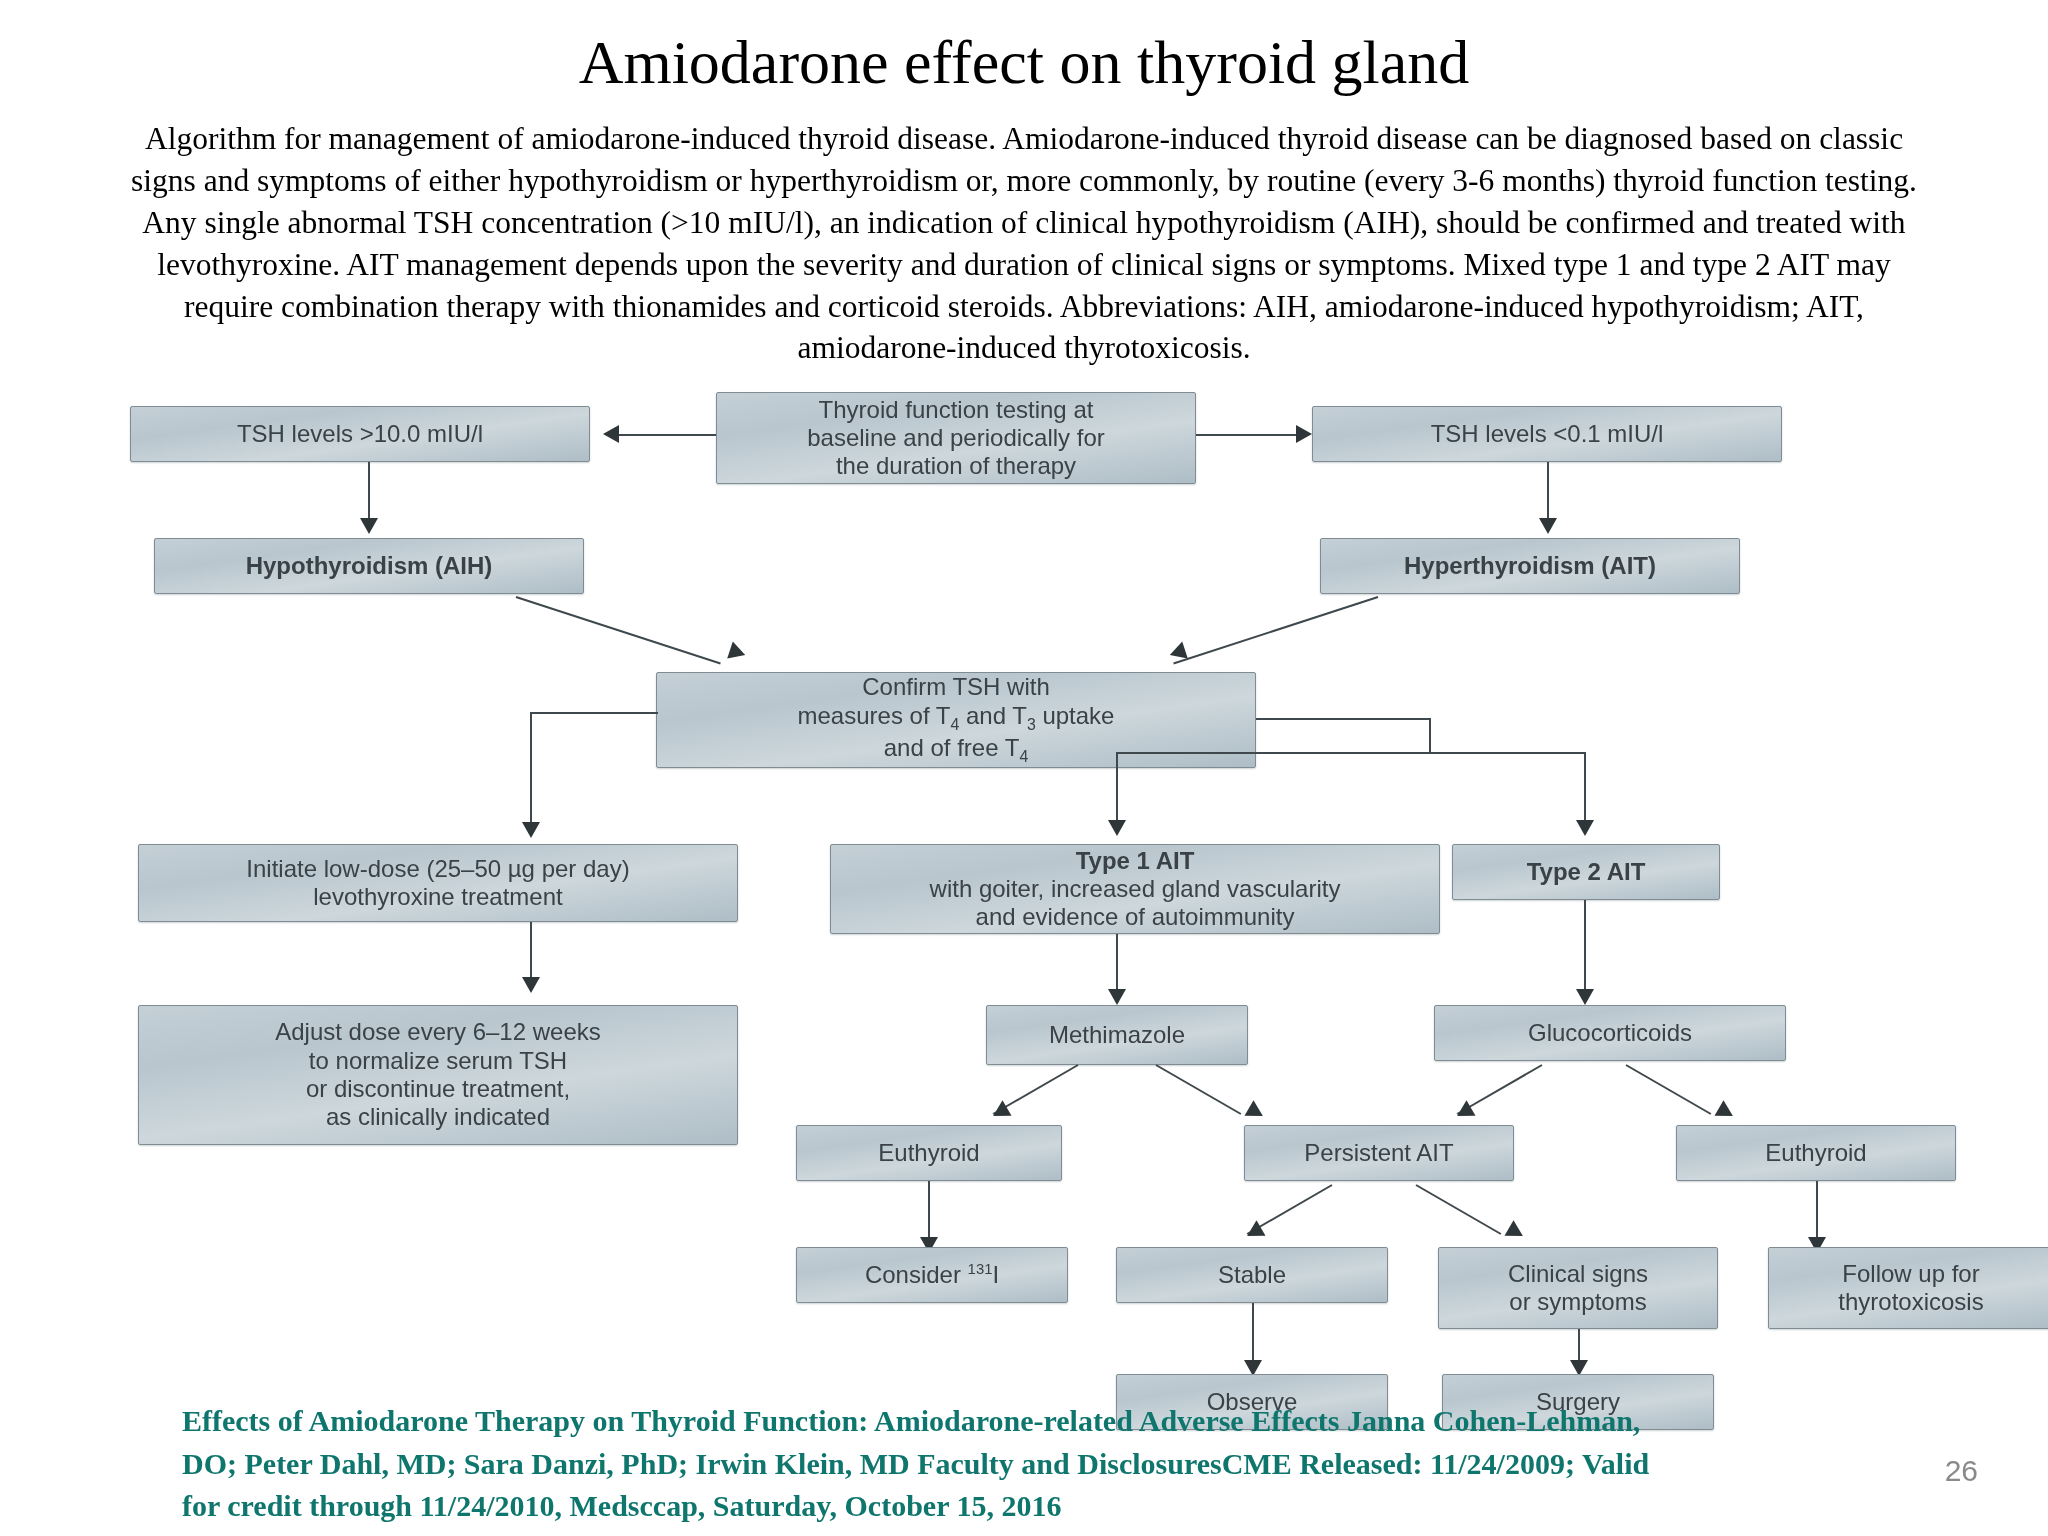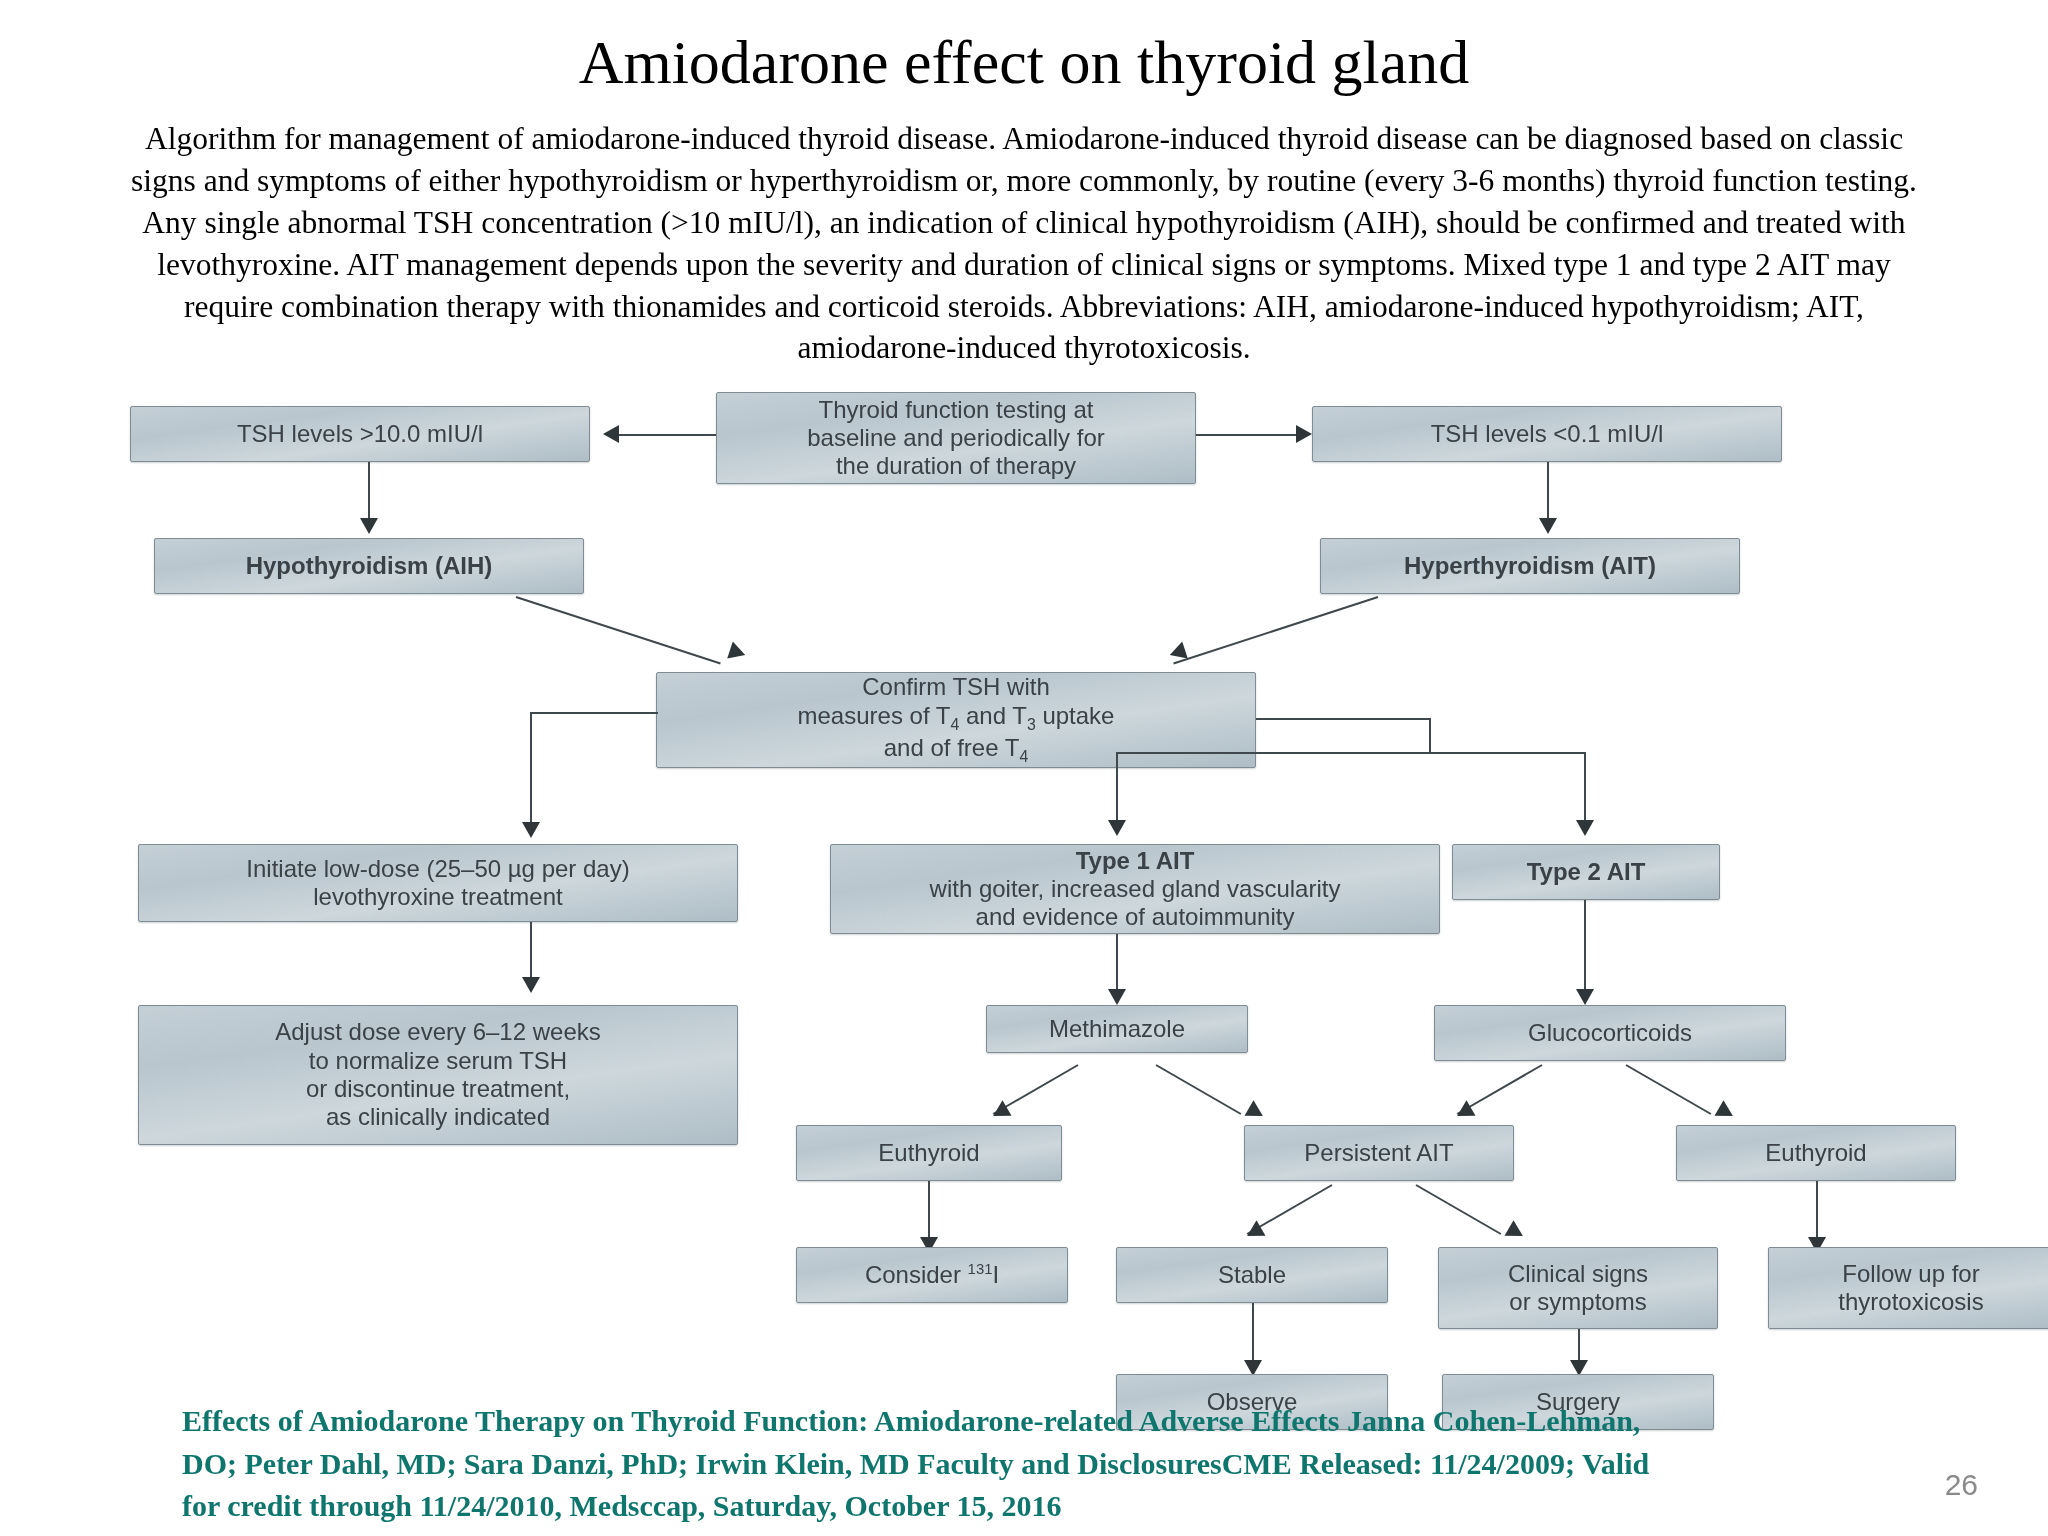--- a/index.html
+++ b/index.html
@@ -129,21 +129,21 @@
     font-family: "Liberation Serif", serif;
     font-weight: bold;
     font-size: 30px;
     line-height: 1.42;
     color: #0f766e;
     text-align: left;
   }
   .page-number {
     position: absolute;
     right: 70px;
-    bottom: 34px;
+    bottom: 48px;
     font-family: "Liberation Sans", sans-serif;
     font-size: 30px;
     color: #8a8a8a;
   }
 </style>
 </head>
 <body>
 
 <div id="slide">
 
@@ -240,21 +240,21 @@
     <div class="ln v" style="left:1468px; top:508px; height:94px;"></div>
     <div class="arrow down" style="left:1460px; top:597px;"></div>
 
     <div class="node" style="left:22px; top:613px; width:600px; height:140px; flex-direction:column;">
       <span>Adjust dose every 6–12 weeks</span>
       <span>to normalize serum TSH</span>
       <span>or discontinue treatment,</span>
       <span>as clinically indicated</span>
     </div>
 
-    <div class="node" style="left:870px; top:613px; width:262px; height:48px;">
+    <div class="node" style="left:870px; top:613px; width:262px; height:60px;">
       <span>Methimazole</span>
     </div>
 
     <div class="node" style="left:1318px; top:613px; width:352px; height:56px;">
       <span>Glucocorticoids</span>
     </div>
 
     <div class="diag" style="left:962px; top:672px; width:98px; transform:rotate(150deg);"></div>
     <div class="diag-head" style="left:882px; top:716px; transform:rotate(60deg);"></div>
 

